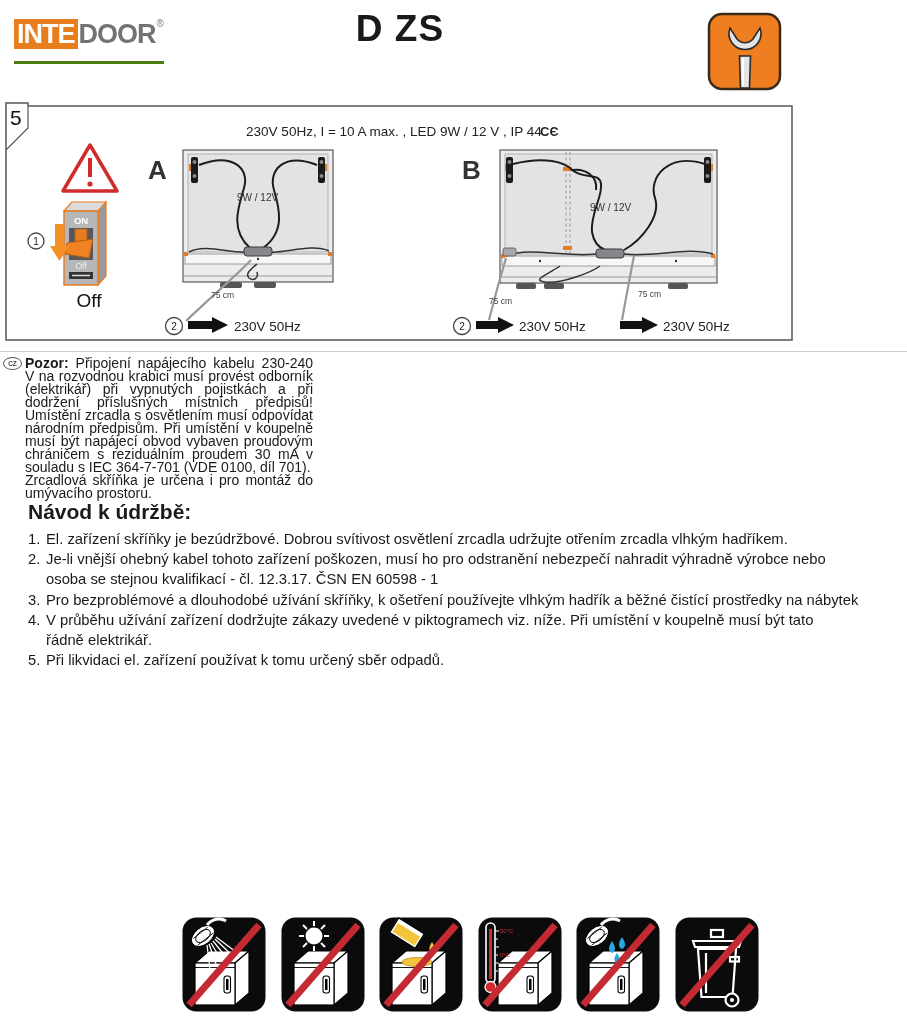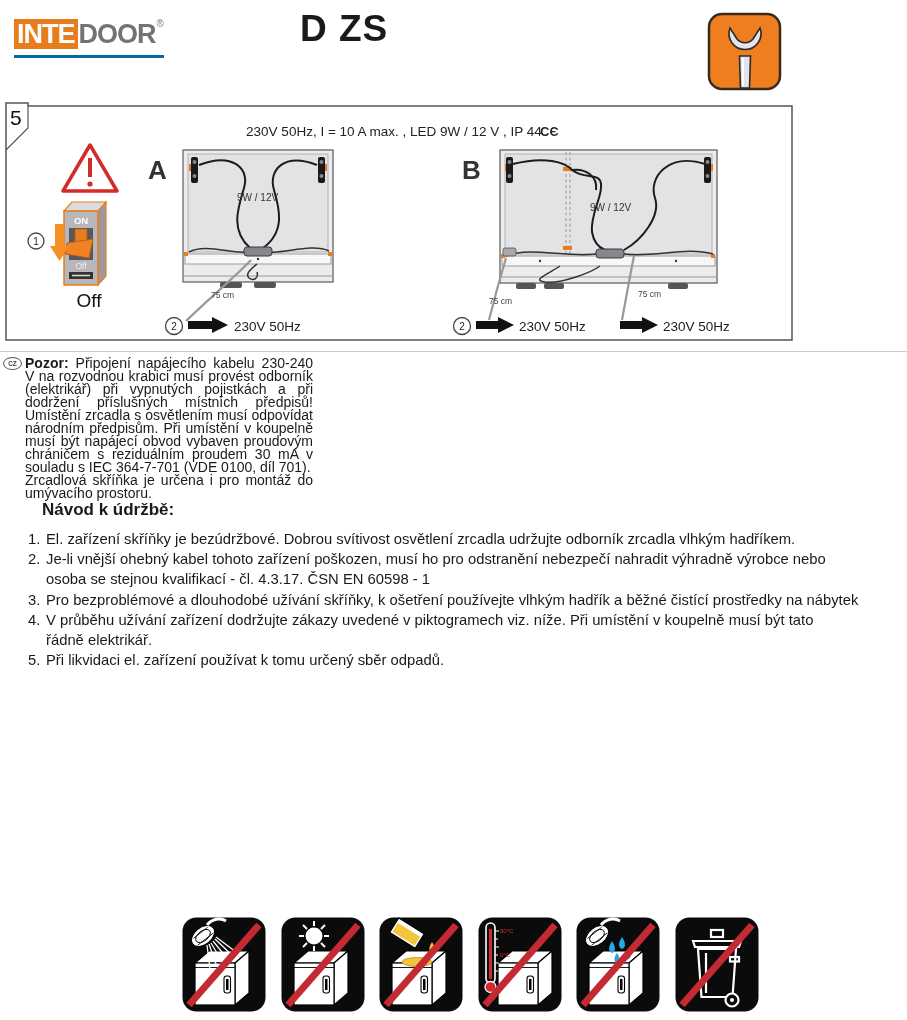--- a/index.html
+++ b/index.html
@@ -1,37 +1,37 @@
 <!DOCTYPE html>
 <html><head>
 <meta charset="utf-8">
 <style>
   html,body{margin:0;padding:0;background:#fff;}
   .page{position:relative;width:907px;height:1020px;background:#fff;overflow:hidden;
         font-family:"Liberation Sans",sans-serif;color:#1a1a1a;}
   .abs{position:absolute;}
 
   
-  .logo{left:14px;top:19px;display:flex;align-items:flex-start;border-bottom:3px solid #0369a1;padding-bottom:6px;}
+  .logo{left:14px;top:19px;display:flex;align-items:flex-start;border-bottom:3px solid #4d7c0f;padding-bottom:12px;}
   .logo-inte{background:#e87d1e;color:#fff;font-weight:bold;font-size:27px;line-height:30px;padding:0 3px;letter-spacing:-1px;}
   .logo-door{color:#737373;font-weight:bold;font-size:27px;line-height:30px;letter-spacing:-1px;padding-left:1px;}
   .logo-reg{font-size:10px;color:#777;margin-left:1px;line-height:10px;}
-  .title{left:300px;top:8px;width:200px;font-size:37px;font-weight:bold;letter-spacing:1px;}
+  .title{left:300px;top:8px;width:200px;text-align:center;font-size:37px;font-weight:bold;letter-spacing:1px;}
 
   
   .sep{left:0;top:351px;width:907px;height:0;border-top:1.5px solid #ccc;}
 
   
   .pozor{left:25px;top:357px;width:288px;font-size:14px;line-height:13px;text-align:justify;white-space:pre-wrap;}
   .pozor b{font-weight:bold;}
   .cz-badge{left:3px;top:357px;width:17px;height:11px;border:1px solid #555;border-radius:50%;
             font-size:6.5px;line-height:11px;text-align:center;color:#444;font-weight:bold;}
 
   
-  .mhead{left:42px;top:500px;font-size:17px;font-weight:bold;}
+  .mhead{left:28px;top:500px;font-size:21px;font-weight:bold;}
   .mlist{left:28px;top:529px;width:1100px;font-size:14.8px;line-height:20.2px;}
   .mrow{display:flex;}
   .mnum{width:18px;flex:0 0 18px;}
   .mtext{white-space:pre;}
 
   
   .picto-row{left:182px;top:917px;display:flex;gap:14.5px;}
 
   svg text{font-family:"Liberation Sans",sans-serif;}
 </style>
@@ -211,26 +211,26 @@
   <div class="abs sep"></div>
 
   <span class="abs cz-badge">CZ</span>
   <div class="abs pozor"><b>Pozor:</b><span> Připojení napájecího kabelu 230-240 V na rozvodnou krabici musí provést odborník (elektrikář) při vypnutých pojistkách a při dodržení příslušných místních předpisů! Umístění zrcadla s osvětlením musí odpovídat národním předpisům. Při umístění v koupelně musí být napájecí obvod vybaven proudovým chráničem s reziduálním proudem 30 mA v souladu s IEC 364-7-701 (VDE 0100, díl 701).
 Zrcadlová skříňka je určena i pro montáž do umývacího prostoru.</span></div>
 
   <div class="abs mhead">Návod k údržbě:</div>
   <div class="abs mlist">
     <div class="mrow">
       <span class="mnum">1.</span>
-      <span class="mtext">El. zařízení skříňky je bezúdržbové. Dobrou svítivost osvětlení zrcadla udržujte odborník zrcadla vlhkým hadříkem.</span>
+      <span class="mtext">El. zařízení skříňky je bezúdržbové. Dobrou svítivost osvětlení zrcadla udržujte otřením zrcadla vlhkým hadříkem.</span>
     </div>
     <div class="mrow">
       <span class="mnum">2.</span>
       <span class="mtext">Je-li vnější ohebný kabel tohoto zařízení poškozen, musí ho pro odstranění nebezpečí nahradit výhradně výrobce nebo
-osoba se stejnou kvalifikací - čl. 4.3.17. ČSN EN 60598 - 1</span>
+osoba se stejnou kvalifikací - čl. 12.3.17. ČSN EN 60598 - 1</span>
     </div>
     <div class="mrow">
       <span class="mnum">3.</span>
       <span class="mtext">Pro bezproblémové a dlouhodobé užívání skříňky, k ošetření používejte vlhkým hadřík a běžné čistící prostředky na nábytek</span>
     </div>
     <div class="mrow">
       <span class="mnum">4.</span>
       <span class="mtext">V průběhu užívání zařízení dodržujte zákazy uvedené v piktogramech viz. níže. Při umístění v koupelně musí být tato
 řádně elektrikář.</span>
     </div>

